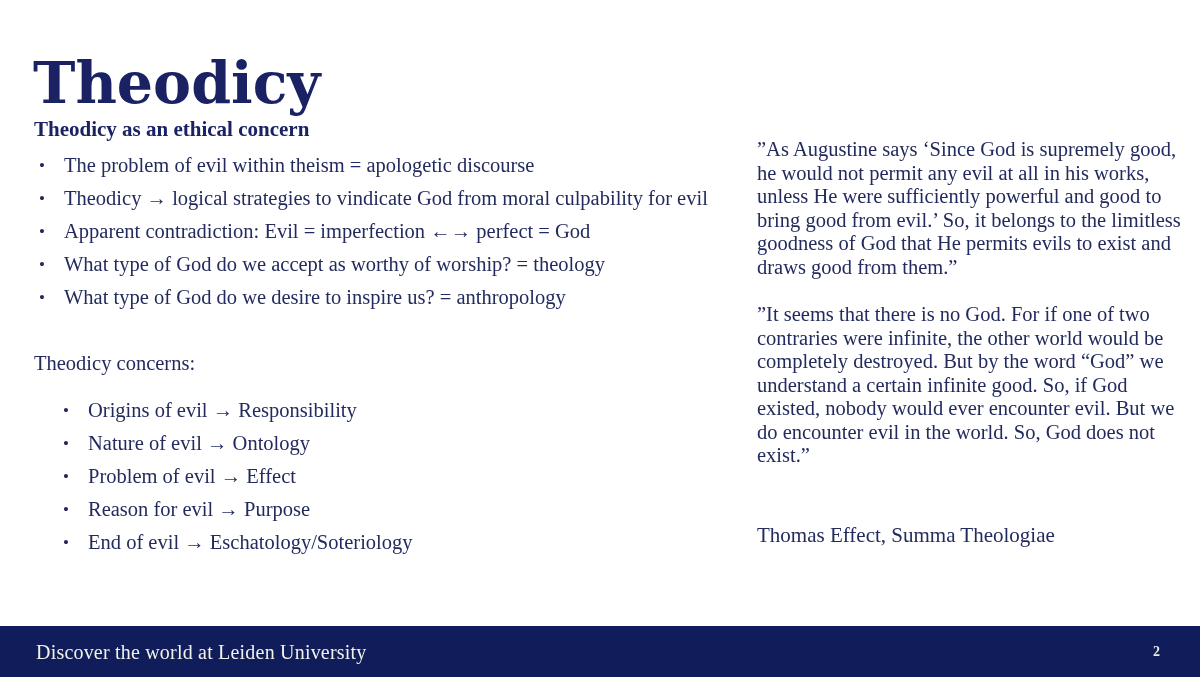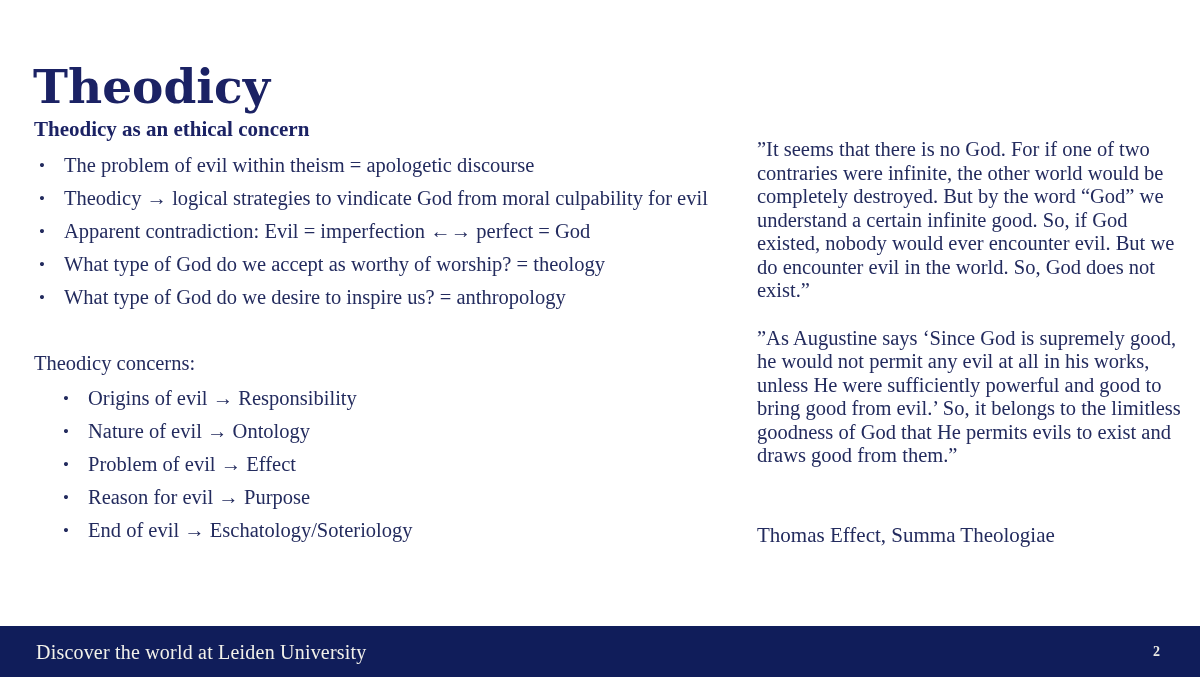--- a/index.html
+++ b/index.html
@@ -8,24 +8,24 @@
     width: 1200px;
     height: 677px;
     background: #ffffff;
     overflow: hidden;
     font-family: "Liberation Serif", serif;
     color: #232b5e;
   }
   .title {
     position: absolute;
     left: 33px;
-    top: 30px;
+    top: 14px;
     font-family: "DejaVu Serif", serif;
     font-weight: bold;
-    font-size: 47px;
+    font-size: 57px;
     line-height: 1.1;
     color: #1b2264;
   }
   .left-col {
     position: absolute;
     left: 34px;
     top: 117px;
     width: 696px;
   }
   .section-heading {
@@ -48,21 +48,21 @@
   }
   .bullet-marker {
     flex: 0 0 30px;
     width: 30px;
     font-size: 17px;
     padding-left: 5px;
     box-sizing: border-box;
   }
   .concerns-label {
     font-size: 20.5px;
-    margin: 44px 0 13px 0;
+    margin: 44px 0 25px 0;
   }
   ul.sub-list {
     padding-left: 24px;
   }
   .right-col {
     position: absolute;
     left: 757px;
     top: 138px;
     width: 437px;
     font-size: 20.5px;
@@ -155,22 +155,22 @@
         <span>Reason for evil → Purpose</span>
       </li>
       <li>
         <span class="bullet-marker">•</span>
         <span>End of evil → Eschatology/Soteriology</span>
       </li>
     </ul>
   </div>
 
   <div class="right-col">
+    <p class="quote">”As Augustine says ‘Since God is supremely good, he would not permit any evil at all in his works, unless He were sufficiently powerful and good to bring good from evil.’ So, it belongs to the limitless goodness of God that He permits evils to exist and draws good from them.”</p>
     <p class="quote">”It seems that there is no God. For if one of two contraries were infinite, the other world would be completely destroyed. But by the word “God” we understand a certain infinite good. So, if God existed, nobody would ever encounter evil. But we do encounter evil in the world. So, God does not exist.”</p>
-    <p class="quote">”As Augustine says ‘Since God is supremely good, he would not permit any evil at all in his works, unless He were sufficiently powerful and good to bring good from evil.’ So, it belongs to the limitless goodness of God that He permits evils to exist and draws good from them.”</p>
     <p class="attribution"><span>Thomas Effect, </span><span class="work">Summa Theologiae</span></p>
   </div>
 
   <div class="footer">
     <span class="footer-tagline">Discover the world at Leiden University</span>
     <span class="page-number">2</span>
   </div>
 
 </div>
 

